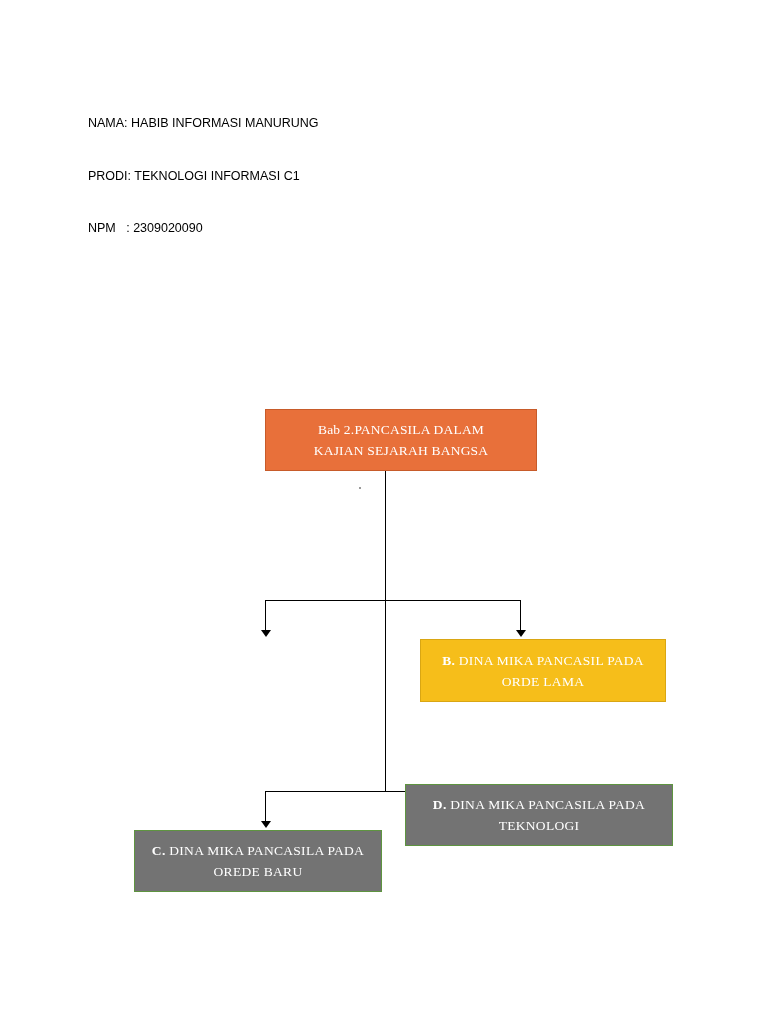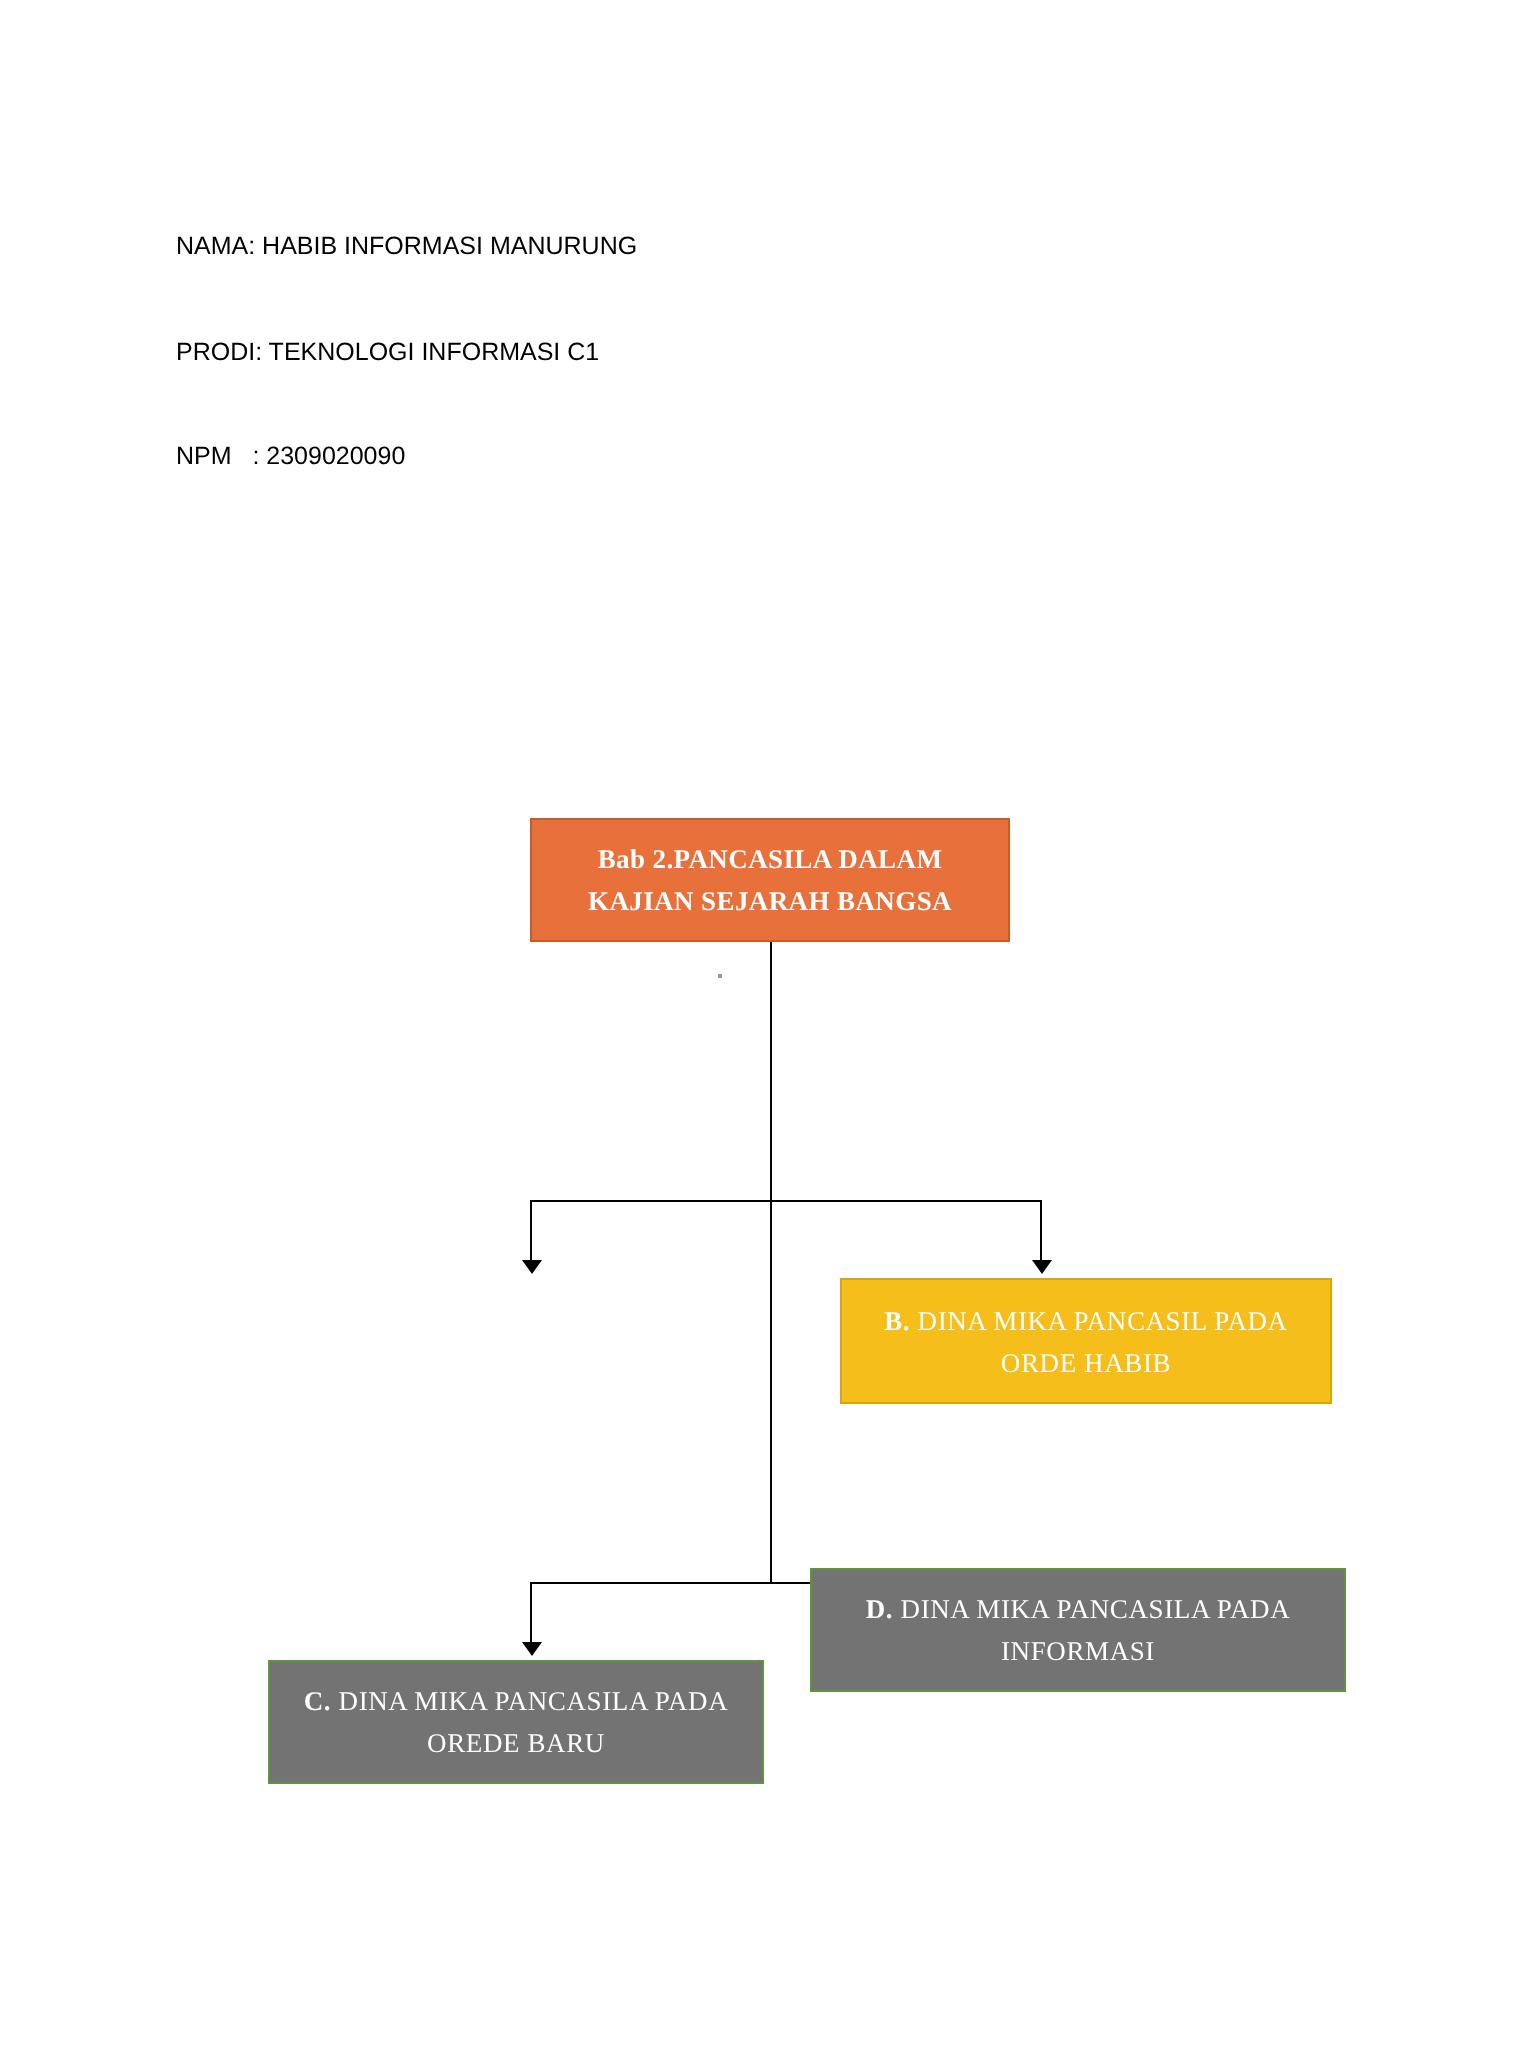--- a/index.html
+++ b/index.html
@@ -42,27 +42,27 @@
     justify-content: center;
     text-align: center;
     color: #ffffff;
     line-height: 21px;
     padding: 4px 10px;
   }
 
   .node-root {
     left: 265px;
     top: 409px;
-    width: 240px;
+    width: 272px;
     height: 62px;
     background: #E8703A;
     border: 1px solid #C75B2A;
     font-family: "Liberation Serif", serif;
     font-size: 13.5px;
-    font-weight: bold;
+    font-weight: normal;
     letter-spacing: 0.2px;
   }
   .node-root .root-text {
     display: block;
   }
 
   .node-yellow {
     background: #F6BE1A;
     border: 1px solid #D9A613;
     font-family: "Liberation Serif", serif;
@@ -138,31 +138,31 @@
   <div class="line h-line" style="left:265px; top:791px; width:255px;"></div>
   <div class="line v-line" style="left:265px; top:791px; height:32px;"></div>
   <div class="line v-line" style="left:520px; top:791px; height:32px;"></div>
   <div class="arrow" style="left:261px; top:821px;"></div>
   <div class="arrow" style="left:516px; top:821px;"></div>
 
 
   <div class="node node-yellow node-b">
     <div>
       <span><b>B.</b><span> DINA MIKA PANCASIL PADA</span></span><br>
-      <span>ORDE HABIB</span>
+      <span>ORDE LAMA</span>
     </div>
   </div>
 
   <div class="node node-green node-c">
     <div>
       <span><b>C.</b><span> DINA MIKA PANCASILA PADA</span></span><br>
       <span>OREDE BARU</span>
     </div>
   </div>
 
   <div class="node node-green node-d">
     <div>
       <span><b>D.</b><span> DINA MIKA PANCASILA PADA</span></span><br>
-      <span>INFORMASI</span>
+      <span>TEKNOLOGI</span>
     </div>
   </div>
 
 </div>
 
 </body></html>

